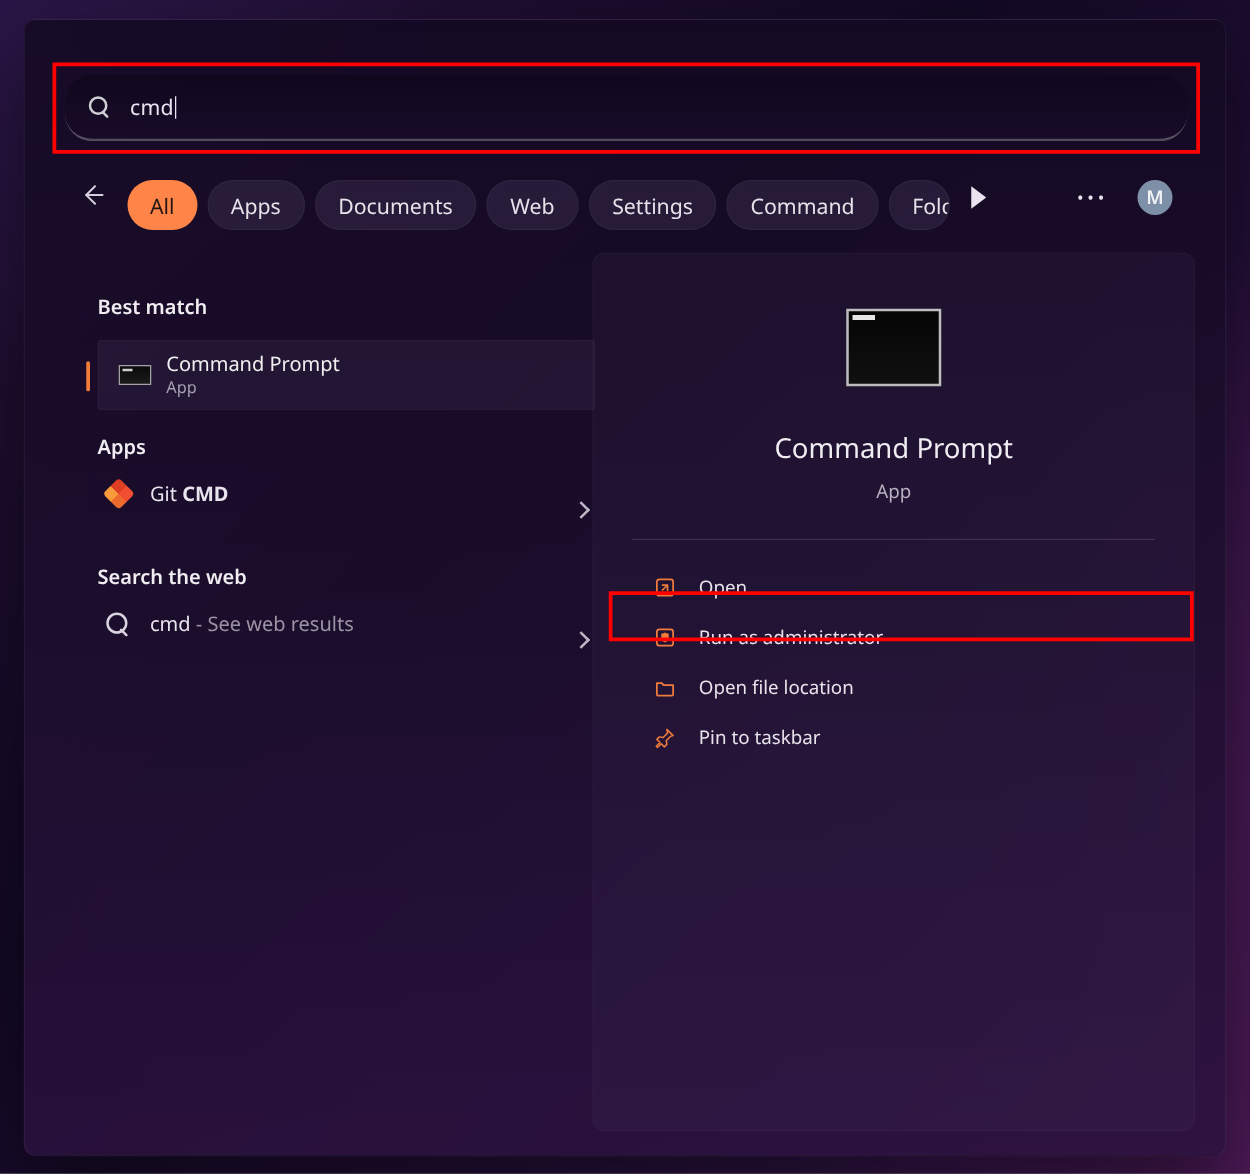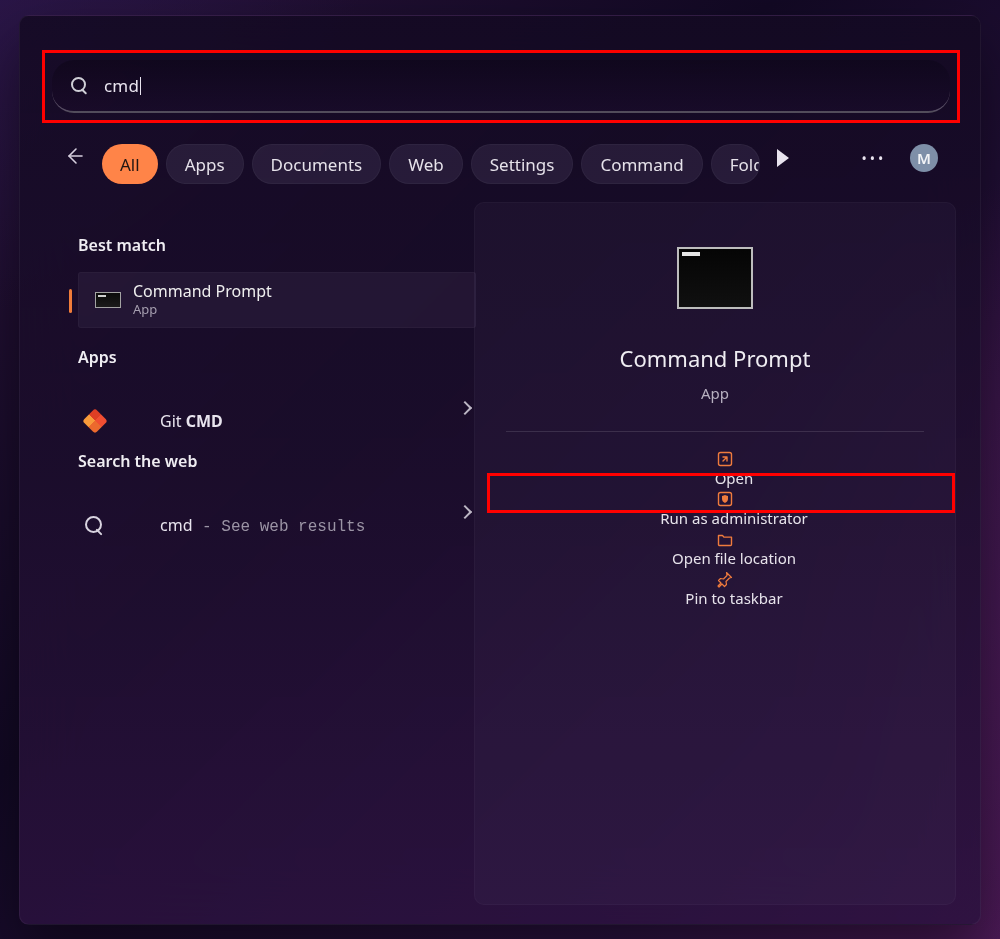--- a/index.html
+++ b/index.html
@@ -172,25 +172,24 @@
     content: "";
     position: absolute; left: 2px; top: 2px;
     width: 8px; height: 2px; background: #cfcfcf;
   }
   .match-title { font-size: 16px; color: #efefef; line-height: 1.15; }
   .match-sub { font-size: 13px; color: #a69fb0; }
   .match-text { display: flex; flex-direction: column; }
 
   .list-item {
     height: 48px;
-    display: flex; align-items: flex-end;
+    display: flex; align-items: flex-start;
     padding-left: 6px; padding-right: 6px;
     cursor: pointer;
     position: relative;
-    gap: 40px;
   }
   .list-item .chev {
     position: absolute; right: 6px; top: 50%; transform: translateY(-50%);
     width: 10px; height: 10px;
     border-right: 2px solid #bdb7c5;
     border-top: 2px solid #bdb7c5;
     transform: translateY(-50%) rotate(45deg);
   }
   .git-icon { width: 22px; height: 22px; margin-right: 14px; display:inline-flex; align-items:center; justify-content:center; }
   .git-icon span {
@@ -215,21 +214,21 @@
   .web-icon::after {
     content: "";
     position: absolute;
     width: 2px; height: 8px;
     background: #d9d4e0;
     transform: rotate(-45deg);
     left: 14px; top: 14px;
     border-radius: 2px;
   }
   .web-label { font-size: 16px; color: #e8e4ee; }
-  .web-suffix { color: #9b94a5; font-family: Liberation Mono, monospace; }
+  .web-suffix { color: #9b94a5; }
 
   
   .right {
     position: absolute;
     left: 454px; top: 186px;
     width: 482px; height: 703px;
     background: rgba(80,62,104,0.13);
     border-radius: 10px;
     border: 1px solid rgba(255,255,255,0.03);
     padding-top: 44px;
@@ -257,21 +256,20 @@
     width: 460px;
     margin-top: 18px;
   }
   .action {
     height: 40px;
     display: flex; align-items: center;
     padding-left: 38px;
     font-size: 15px; color: #e7e3eb;
     cursor: pointer;
     position: relative;
-    flex-direction: column;
   }
   .action svg { margin-right: 18px; flex: 0 0 18px; }
   .action-hi {
     position: absolute;
     left: 467px; top: 457px;
     width: 468px; height: 40px;
     border: 3px solid #ff0000;
     pointer-events: none;
   }
 </style>

